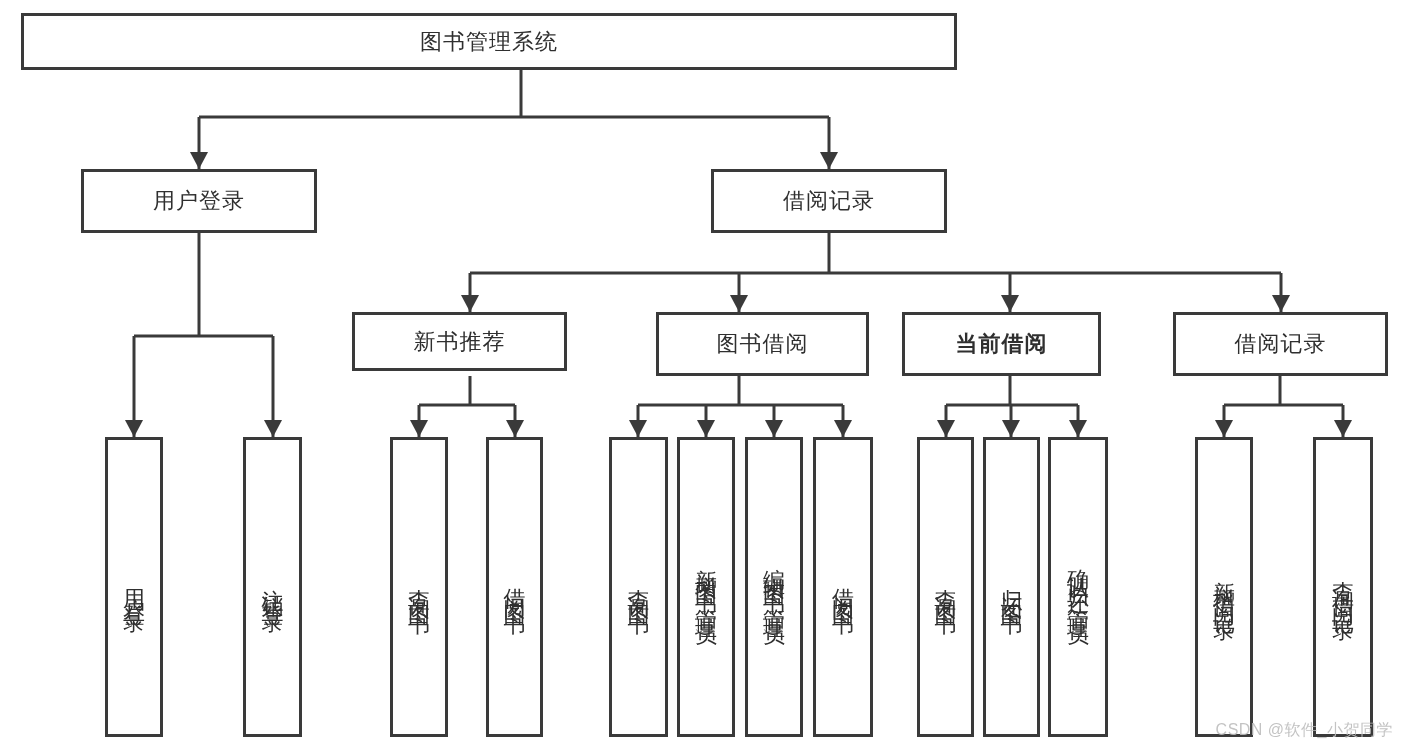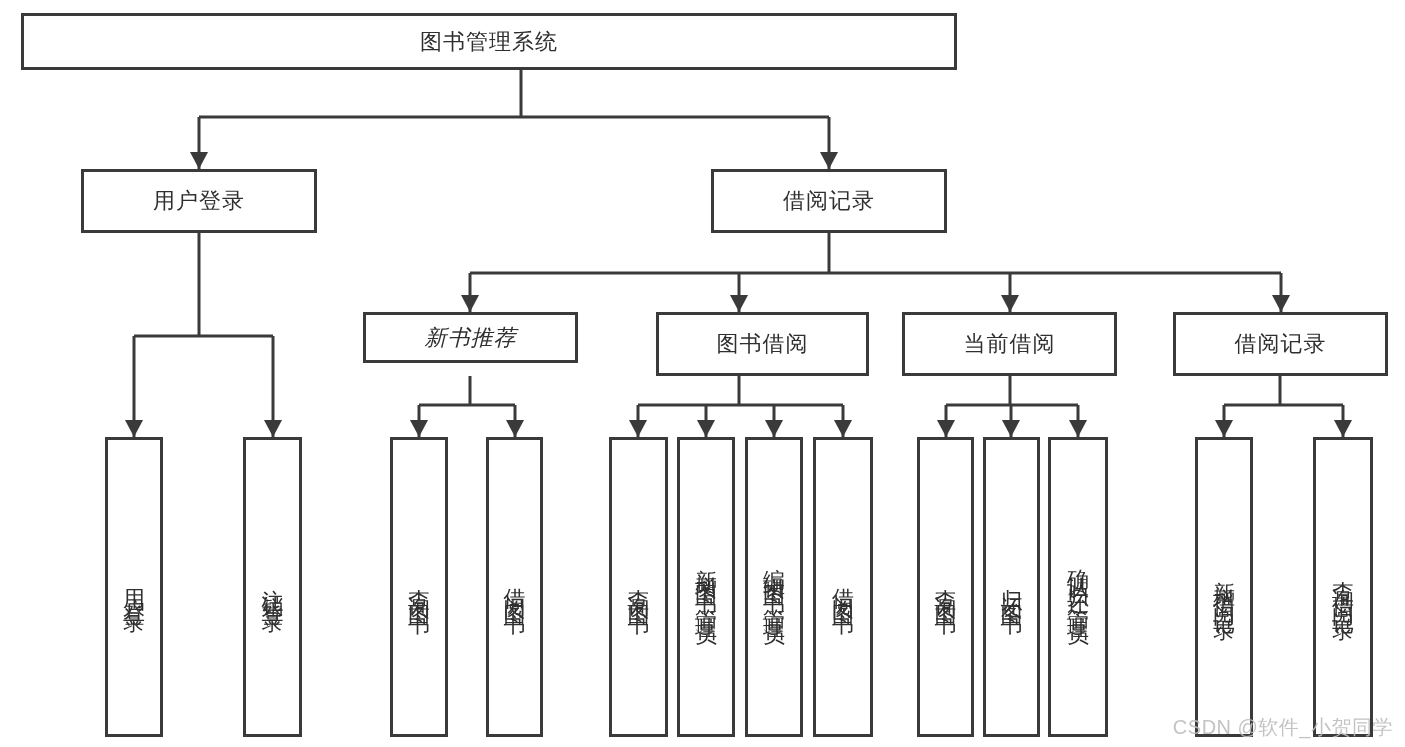--- a/index.html
+++ b/index.html
@@ -42,21 +42,21 @@
     background: var(--box-bg);
     display: flex; align-items: center; justify-content: center;
     writing-mode: vertical-rl;
     font-size: 22px;
     letter-spacing: 8px;
     color: var(--text);
   }
   .watermark {
     position: absolute;
     right: 12px; bottom: 6px;
-    font-size: 20px;
+    font-size: 16px;
     color: var(--watermark);
     letter-spacing: 0.5px;
     opacity: 0.9;
     white-space: nowrap;
     text-align: right;
   }
 </style>
 </head>
 <body>
 
@@ -96,23 +96,23 @@
     <line class="arrow" x1="1078" y1="405" x2="1078" y2="437" marker-end="url(#arrow)"></line>
     <line class="arrow" x1="1224" y1="405" x2="1224" y2="437" marker-end="url(#arrow)"></line>
     <line class="arrow" x1="1343" y1="405" x2="1343" y2="437" marker-end="url(#arrow)"></line>
   </svg>
 
   <div class="box" style="left:21px; top:13px; width:936px; height:57px;">图书管理系统</div>
 
   <div class="box" style="left:81px; top:169px; width:236px; height:64px;">用户登录</div>
   <div class="box" style="left:711px; top:169px; width:236px; height:64px;">借阅记录</div>
 
-  <div class="box" style="left:363px; top:312px; width:215px; height:51px;font-style:italic;">新书推荐</div>
+  <div class="box" style="left:352px; top:312px; width:215px; height:59px;">新书推荐</div>
   <div class="box" style="left:633px; top:312px; width:213px; height:64px;margin-left:23px;">图书借阅</div>
-  <div class="box" style="left:902px; top:312px; width:215px; height:64px;">当前借阅</div>
+  <div class="box" style="left:902px; top:312px; width:199px; height:64px;font-weight:bold;">当前借阅</div>
   <div class="box" style="left:1173px; top:312px; width:215px; height:64px;">借阅记录</div>
 
   <div class="vbox" style="left:105px; width:58px;">用户登录</div>
   <div class="vbox" style="left:243px; width:59px;">注销登录</div>
   <div class="vbox" style="left:390px; width:58px;">查询图书</div>
   <div class="vbox" style="left:486px; width:57px;">借阅图书</div>
   <div class="vbox" style="left:609px; width:59px;">查询图书</div>
   <div class="vbox" style="left:677px; width:58px;">新增图书（管理员）</div>
   <div class="vbox" style="left:745px; width:58px;">编辑图书（管理员）</div>
   <div class="vbox" style="left:813px; width:60px;">借阅图书</div>

